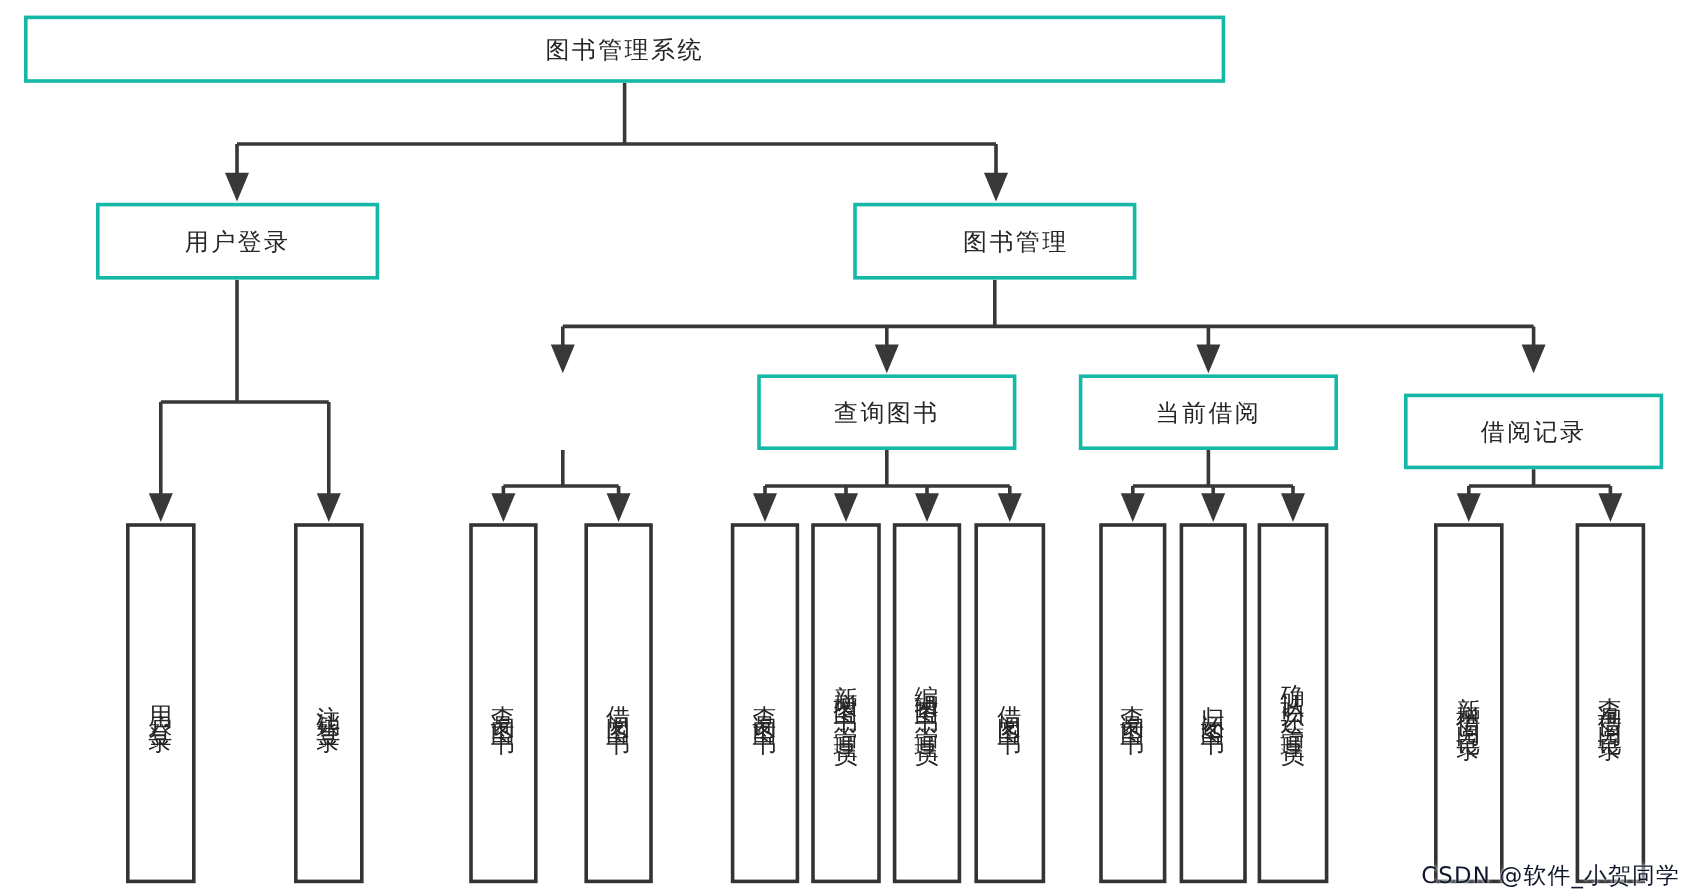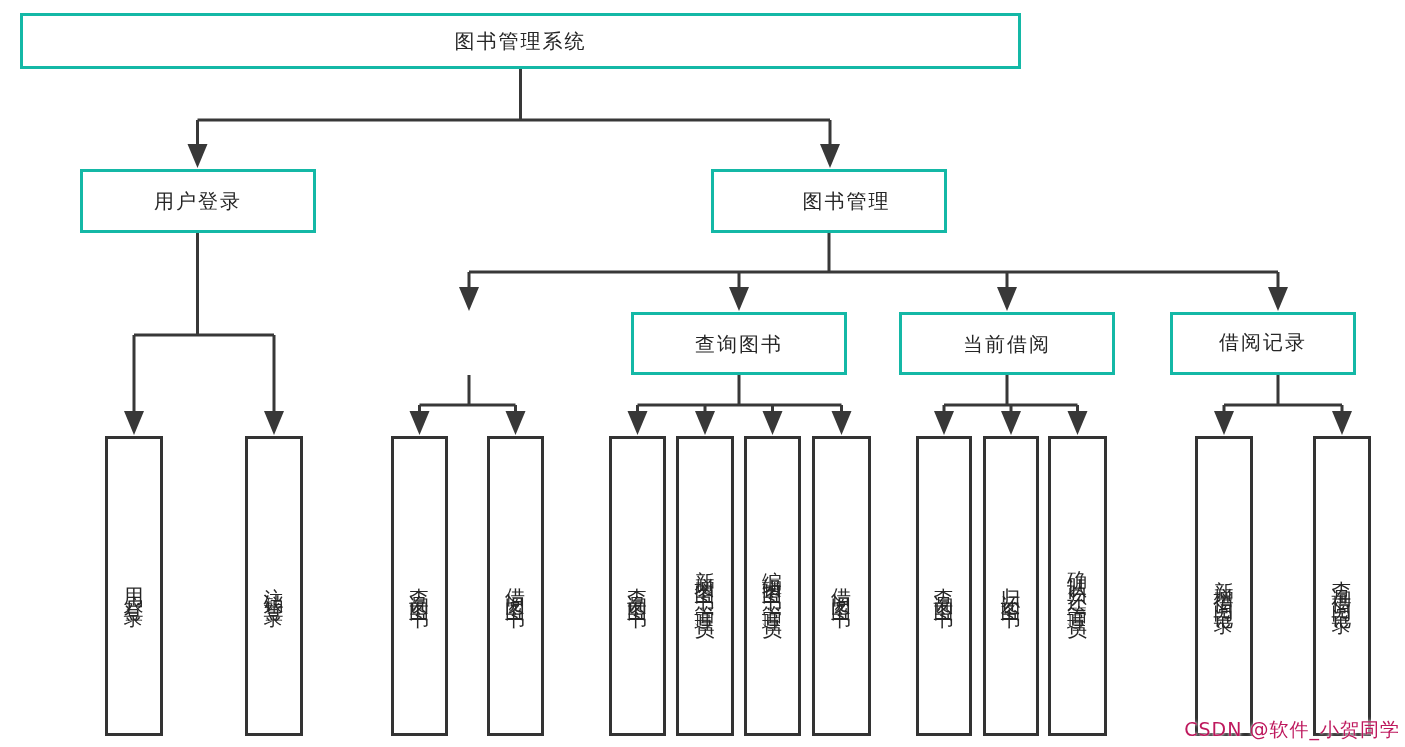--- a/index.html
+++ b/index.html
@@ -39,21 +39,21 @@
   .leaf .vtext{
     writing-mode:vertical-rl;
     text-orientation:mixed;
     letter-spacing:7px;
     line-height:1;
     white-space:nowrap;
   }
   .watermark{
     position:absolute;
     right:5px;bottom:4px;
-    color:#be185d;
+    color:#0f172a;
     font-size:19px;
     letter-spacing:1px;
     z-index:5;
     text-shadow:0 0 2px #ffffff,0 0 4px #ffffff;
     white-space:nowrap;
   }
 </style>
 </head>
 <body>
 
@@ -91,21 +91,21 @@
     </g>
   </svg>
 
   <div class="box" style="left:20px;top:13px;width:1001px;height:56px;">图书管理系统</div>
 
   <div class="box" style="left:80px;top:169px;width:236px;height:64px;">用户登录</div>
   <div class="box" style="left:711px;top:169px;width:236px;height:64px;padding-left:35px;">图书管理</div>
 
   <div class="box" style="left:631px;top:312px;width:216px;height:63px;">查询图书</div>
   <div class="box" style="left:899px;top:312px;width:216px;height:63px;">当前借阅</div>
-  <div class="box" style="left:1170px;top:312px;width:186px;height:63px;font-family:Liberation Mono, monospace;">借阅记录</div>
+  <div class="box" style="left:1170px;top:328px;width:216px;height:63px;">借阅记录</div>
 
   <div class="leaf" style="left:105px;width:58px;">
     <span class="vtext">用户登录</span>
   </div>
   <div class="leaf" style="left:245px;width:58px;">
     <span class="vtext">注销登录</span>
   </div>
 
   <div class="leaf" style="left:391px;width:57px;">
     <span class="vtext">查询图书</span>

